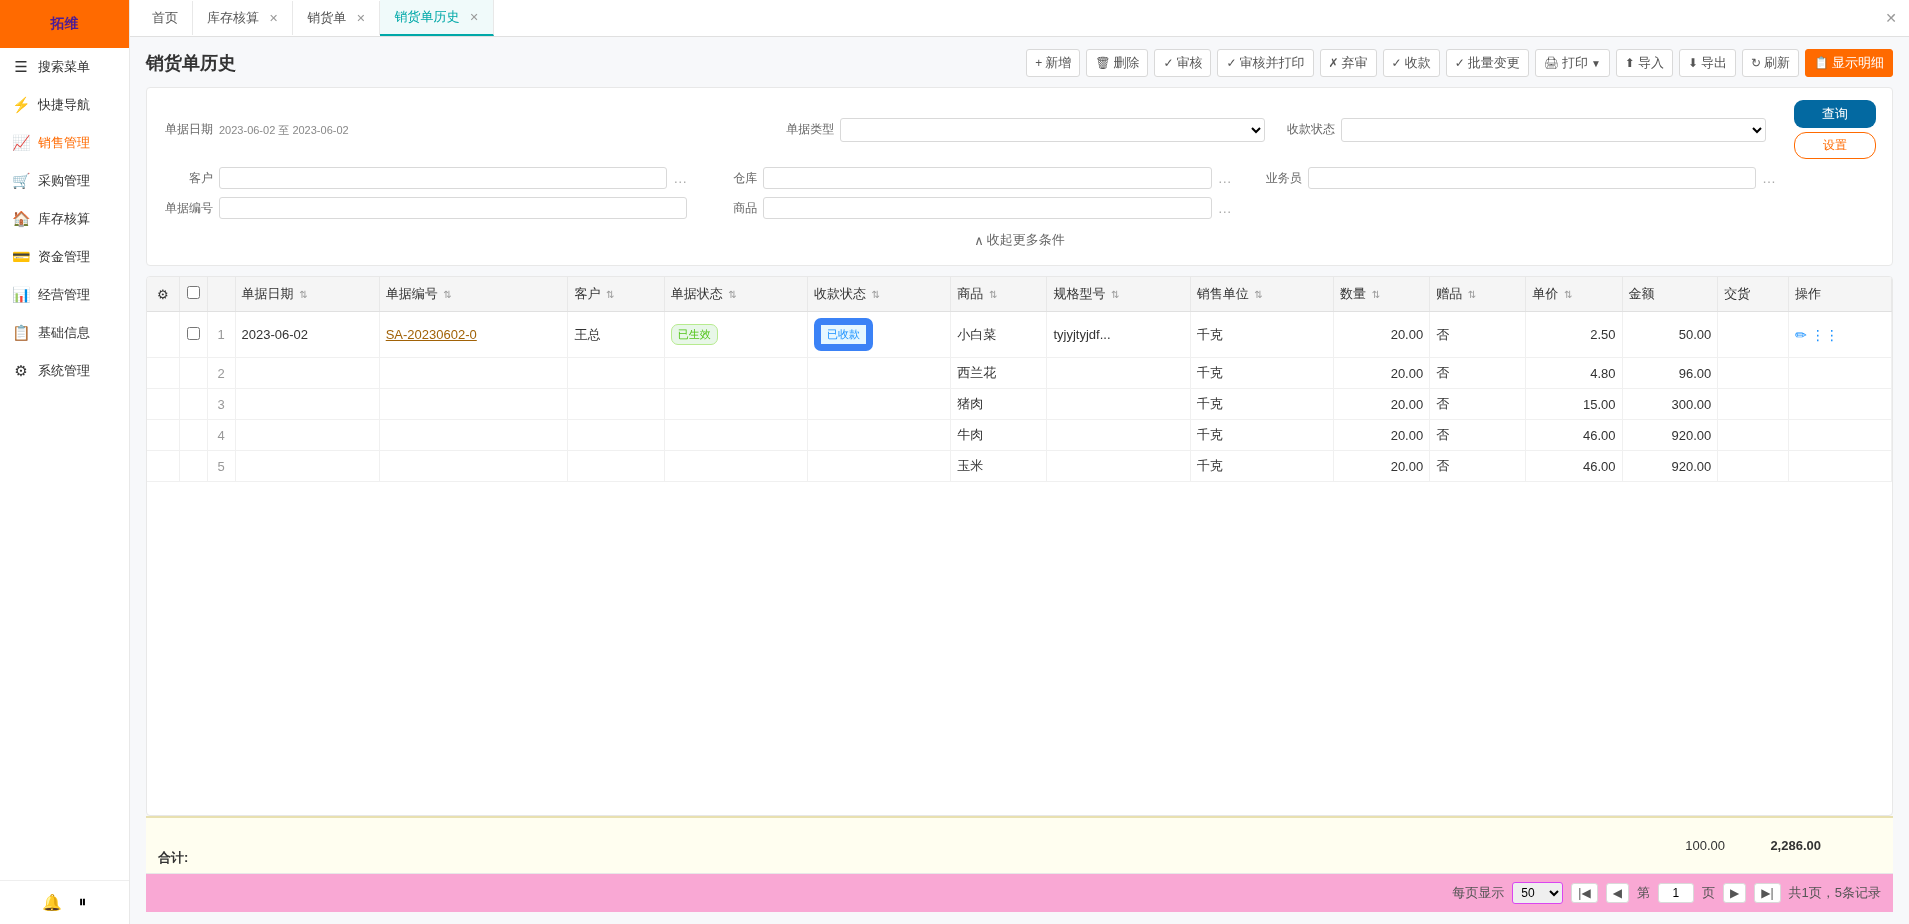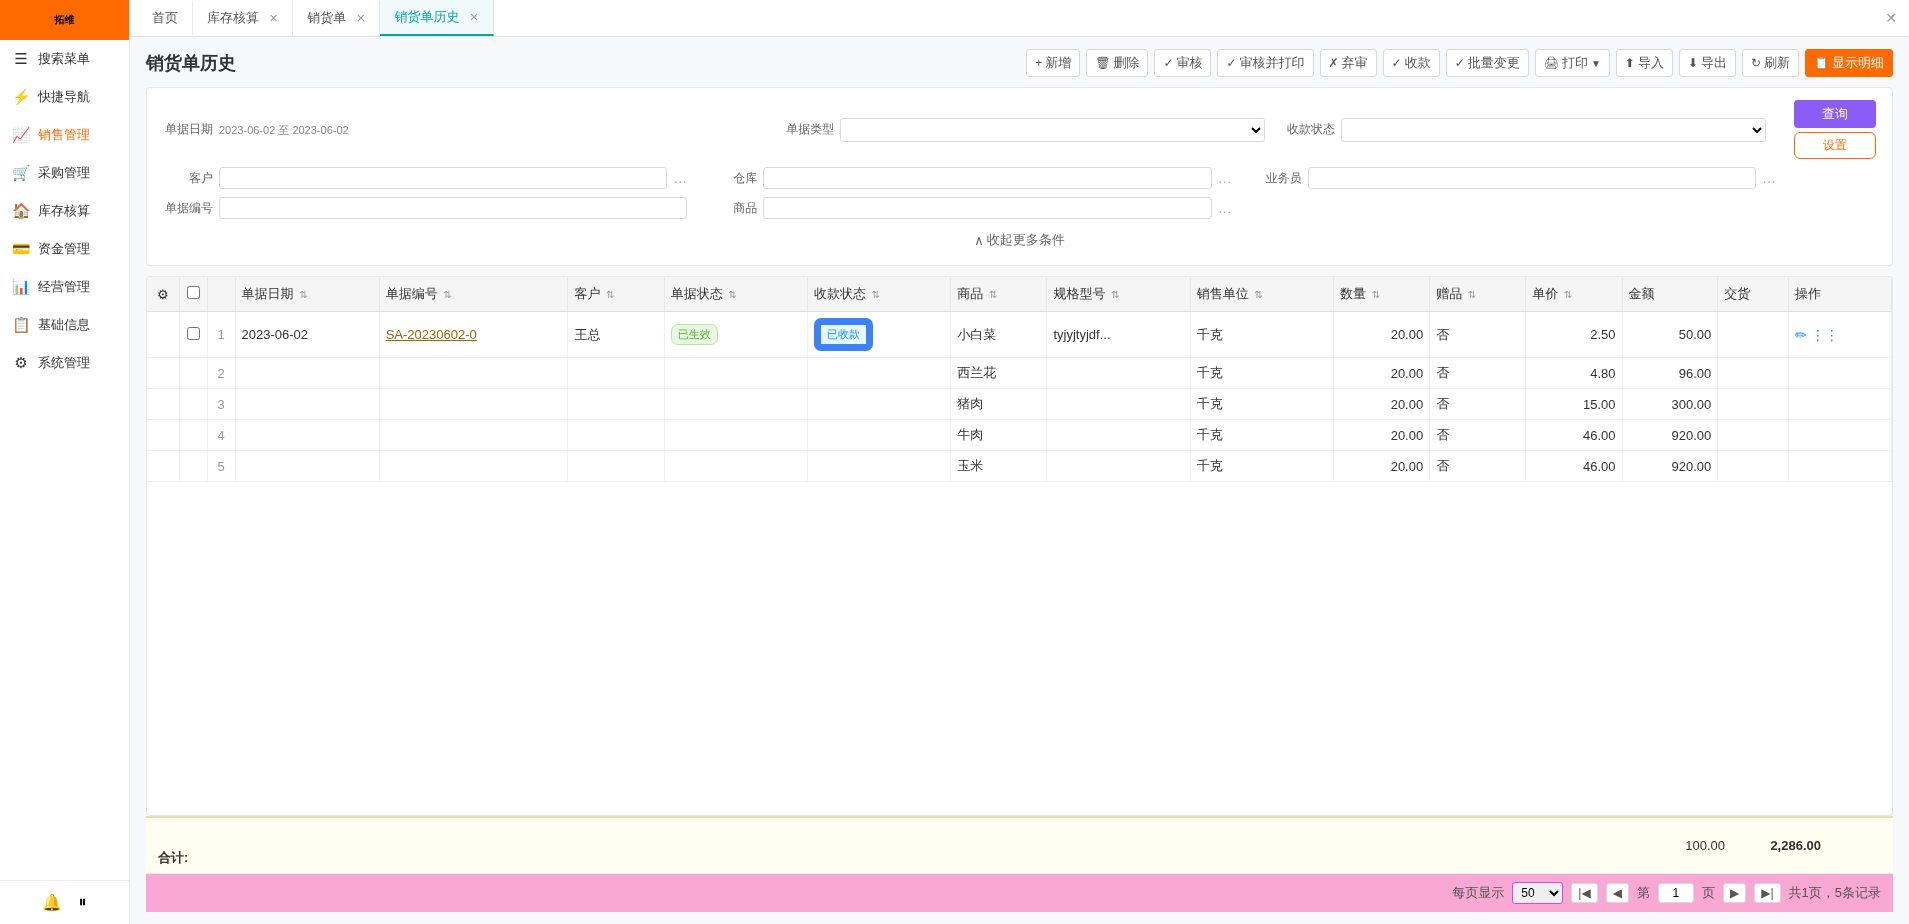--- a/index.html
+++ b/index.html
@@ -8,28 +8,28 @@
     
     .sidebar {
       width: 130px;
       background: #fff;
       border-right: 1px solid #e8e8e8;
       display: flex;
       flex-direction: column;
       flex-shrink: 0;
     }
     .sidebar-logo {
-      height: 40px;
+      height: 48px;
       background: #ff6a00;
       display: flex;
       align-items: center;
       justify-content: center;
-      color: #000000;
+      color: #4c1d95;
       font-weight: bold;
-      font-size: 10px;
+      font-size: 14px;
     }
     .sidebar-item {
       display: flex;
       align-items: center;
       padding: 10px 12px;
       cursor: pointer;
       color: #333;
       gap: 8px;
       transition: background 0.2s;
     }
@@ -211,34 +211,34 @@
       justify-content: center;
       color: #666;
       font-size: 12px;
       cursor: pointer;
       padding: 4px;
       gap: 3px;
     }
 
     
     .query-btn {
-      background: #8b5cf6;
+      background: #0369a1;
       color: #fff;
       border: none;
-      border-radius: 4px;
+      border-radius: 9px;
       padding: 5px 16px;
       font-size: 13px;
       cursor: pointer;
       white-space: nowrap;
     }
     .settings-btn {
       background: #fff;
       color: #ff6a00;
       border: 1px solid #ff6a00;
-      border-radius: 6px;
+      border-radius: 12px;
       padding: 4px 28px;
       font-size: 12px;
       cursor: pointer;
       white-space: nowrap;
     }
 
     
     .table-wrap {
       flex: 1;
       overflow: auto;

